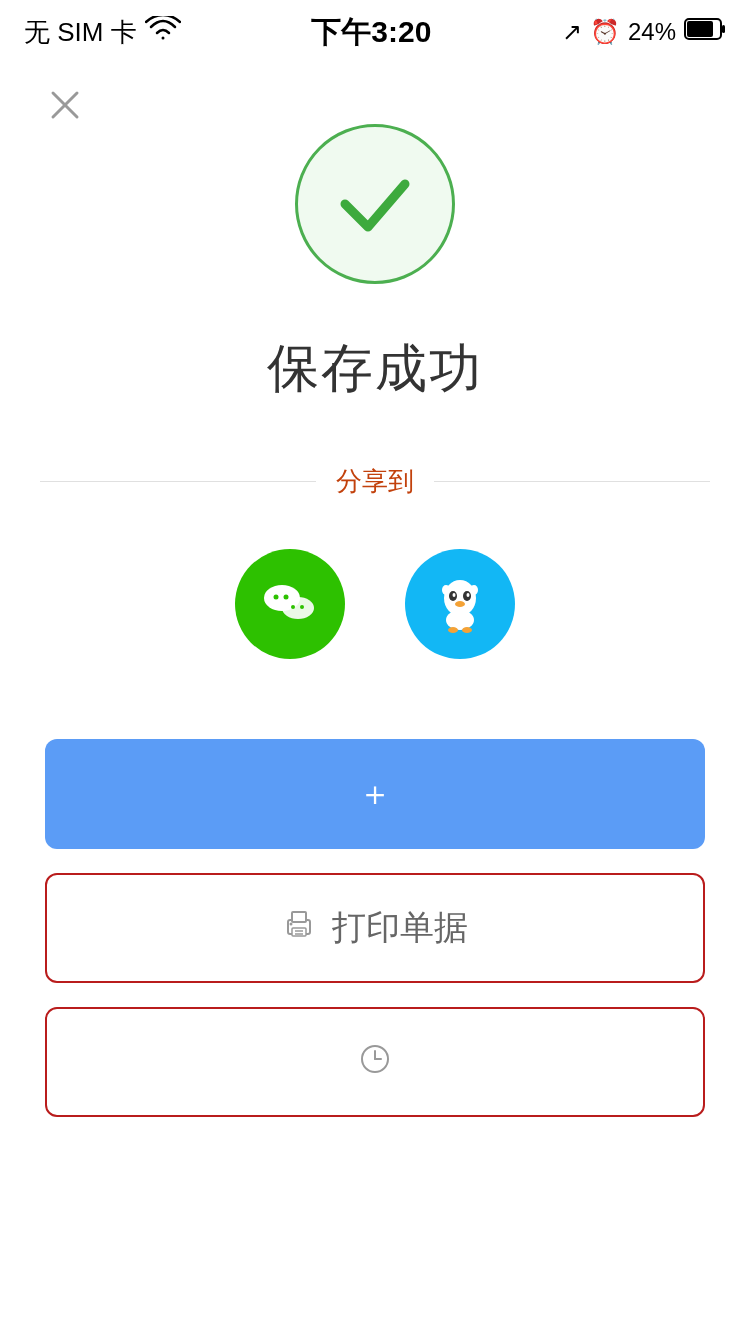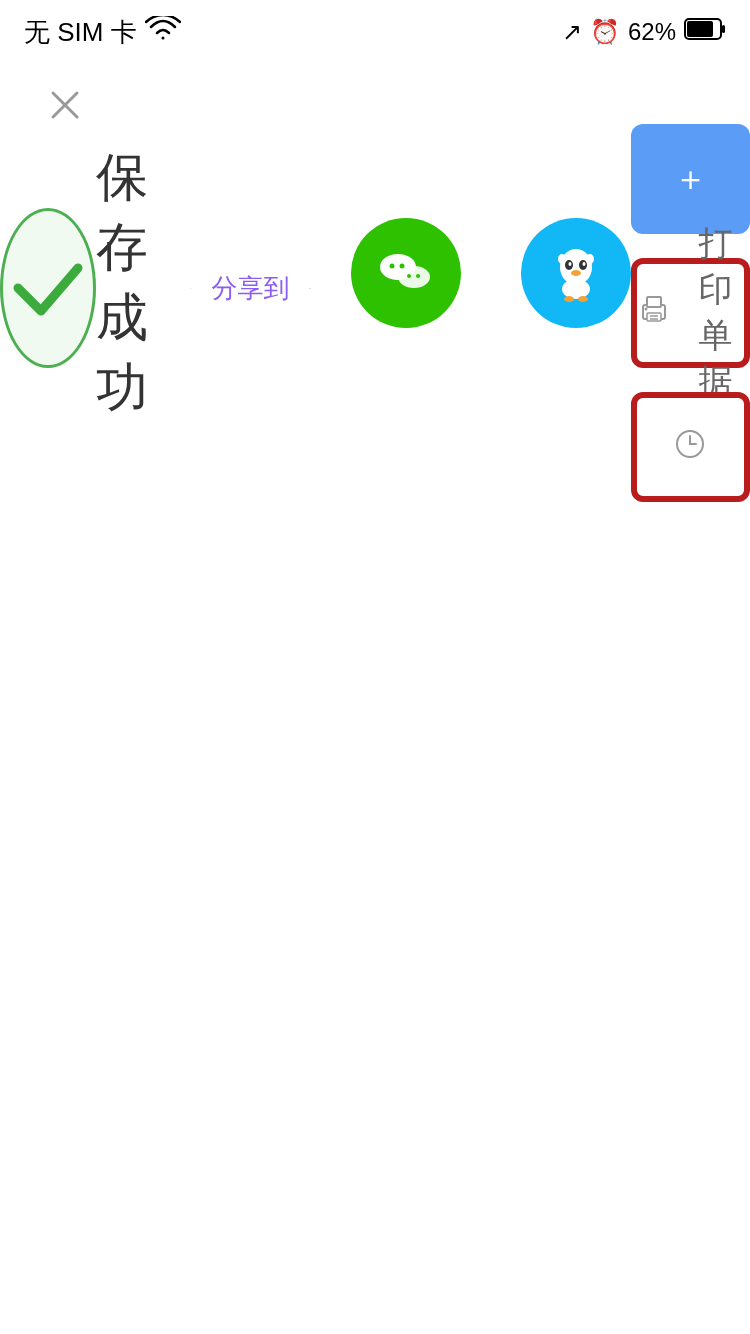--- a/index.html
+++ b/index.html
@@ -70,21 +70,21 @@
     }
 
     .close-btn svg {
       width: 36px;
       height: 36px;
     }
 
     
     .main-content {
       display: flex;
-      flex-direction: row;
+      flex-direction: column;
       align-items: center;
       padding-top: 60px;
     }
 
     
     .success-circle {
       width: 160px;
       height: 160px;
       border-radius: 50%;
       border: 3px solid #4CAF50;
@@ -120,21 +120,21 @@
     }
 
     .divider-line {
       flex: 1;
       height: 1px;
       background: #e0e0e0;
     }
 
     .divider-text {
       font-size: 26px;
-      color: #8b5cf6;
+      color: #c2410c;
       white-space: nowrap;
     }
 
     
     .share-icons {
       display: flex;
       gap: 60px;
       margin-bottom: 80px;
     }
 
@@ -178,21 +178,21 @@
       font-size: 34px;
       color: #ffffff;
       font-weight: 400;
     }
 
     .btn-secondary {
       width: 100%;
       height: 110px;
       border-radius: 12px;
       background: #ffffff;
-      border: 6px solid #b91c1c;
+      border: 2px solid #b91c1c;
       display: flex;
       align-items: center;
       justify-content: center;
       gap: 16px;
       cursor: pointer;
       font-size: 34px;
       color: #666666;
       font-weight: 400;
     }
 
@@ -208,24 +208,25 @@
     <span>无 SIM 卡</span>
     <span class="wifi-icon">
       <svg viewBox="0 0 36 26" fill="none" xmlns="http://www.w3.org/2000/svg">
         <path d="M18 22 C18 22 18 22 18 22" stroke="#000" stroke-width="3" stroke-linecap="round"></path>
         <path d="M12 17 C13.8 15.2 15.8 14 18 14 C20.2 14 22.2 15.2 24 17" stroke="#000" stroke-width="2.5" stroke-linecap="round" fill="none"></path>
         <path d="M6 11 C9.6 7.4 13.6 5 18 5 C22.4 5 26.4 7.4 30 11" stroke="#000" stroke-width="2.5" stroke-linecap="round" fill="none"></path>
         <path d="M1 6 C5.8 1.6 11.6 -1 18 -1 C24.4 -1 30.2 1.6 35 6" stroke="#000" stroke-width="2.5" stroke-linecap="round" fill="none"></path>
       </svg>
     </span>
   </div>
+  <div class="status-center">下午3:20</div>
   <div class="status-right">
     <span>↗</span>
     <span>⏰</span>
-    <span>62%</span>
+    <span>24%</span>
     <span>
       <svg width="42" height="22" viewBox="0 0 42 22" fill="none" xmlns="http://www.w3.org/2000/svg">
         <rect x="1" y="1" width="36" height="20" rx="4" stroke="#000" stroke-width="2"></rect>
         <rect x="3" y="3" width="26" height="16" rx="2" fill="#000"></rect>
         <rect x="38" y="7" width="3" height="8" rx="1.5" fill="#000"></rect>
       </svg>
     </span>
   </div>
 </div>
 

